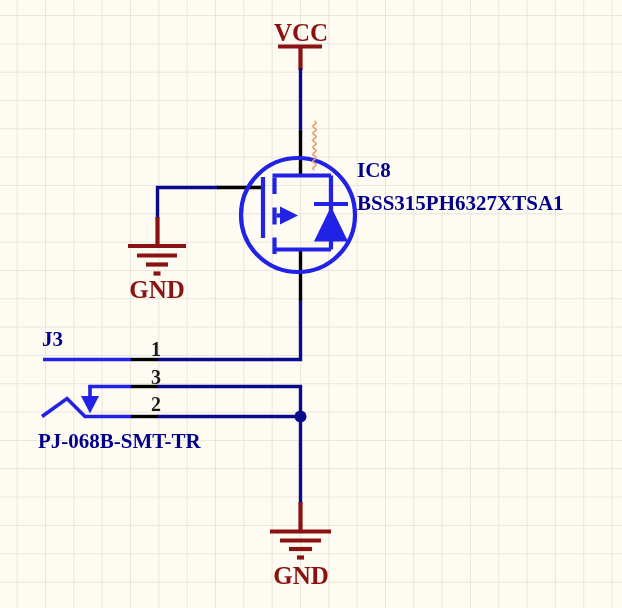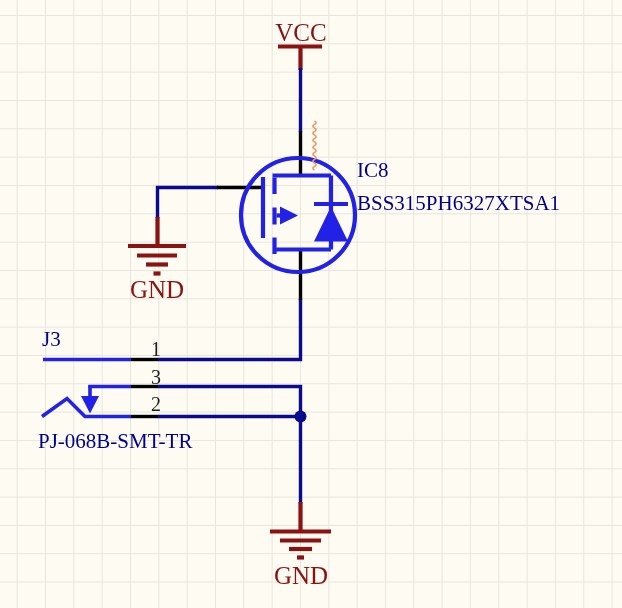--- a/index.html
+++ b/index.html
@@ -6,20 +6,21 @@
   .canvas{
     position:relative;
     width:622px;height:608px;
     overflow:hidden;
     background-color:var(--background,#FDFBF2);
     background-image:
       linear-gradient(to right, var(--grid,#E8E5DC) 1px, transparent 1px),
       linear-gradient(to bottom, var(--grid,#E8E5DC) 1px, transparent 1px);
     background-size:28.33px 28.33px;
     background-position:16.7px 15px;
+    font-weight:bold;
   }
   svg{position:absolute;left:0;top:0;}
   text{font-family:"Liberation Serif","DejaVu Serif",serif;}
   .wire{stroke:var(--wire,#0A0A8F);stroke-width:3.4;fill:none;stroke-linejoin:miter;}
   .junction{fill:var(--wire,#0A0A8F);stroke:none;}
   .pin{stroke:var(--pin,#000000);stroke-width:3.4;fill:none;}
   .comp{stroke:var(--component,#2222E6);fill:none;stroke-width:4.2;stroke-linejoin:miter;}
   .comp-thin{stroke:var(--component,#2222E6);fill:none;stroke-width:3.6;stroke-linejoin:miter;}
   .comp-fill{fill:var(--component,#2222E6);stroke:none;}
   .power{stroke:var(--power,#8B1212);fill:none;stroke-width:4.2;}

